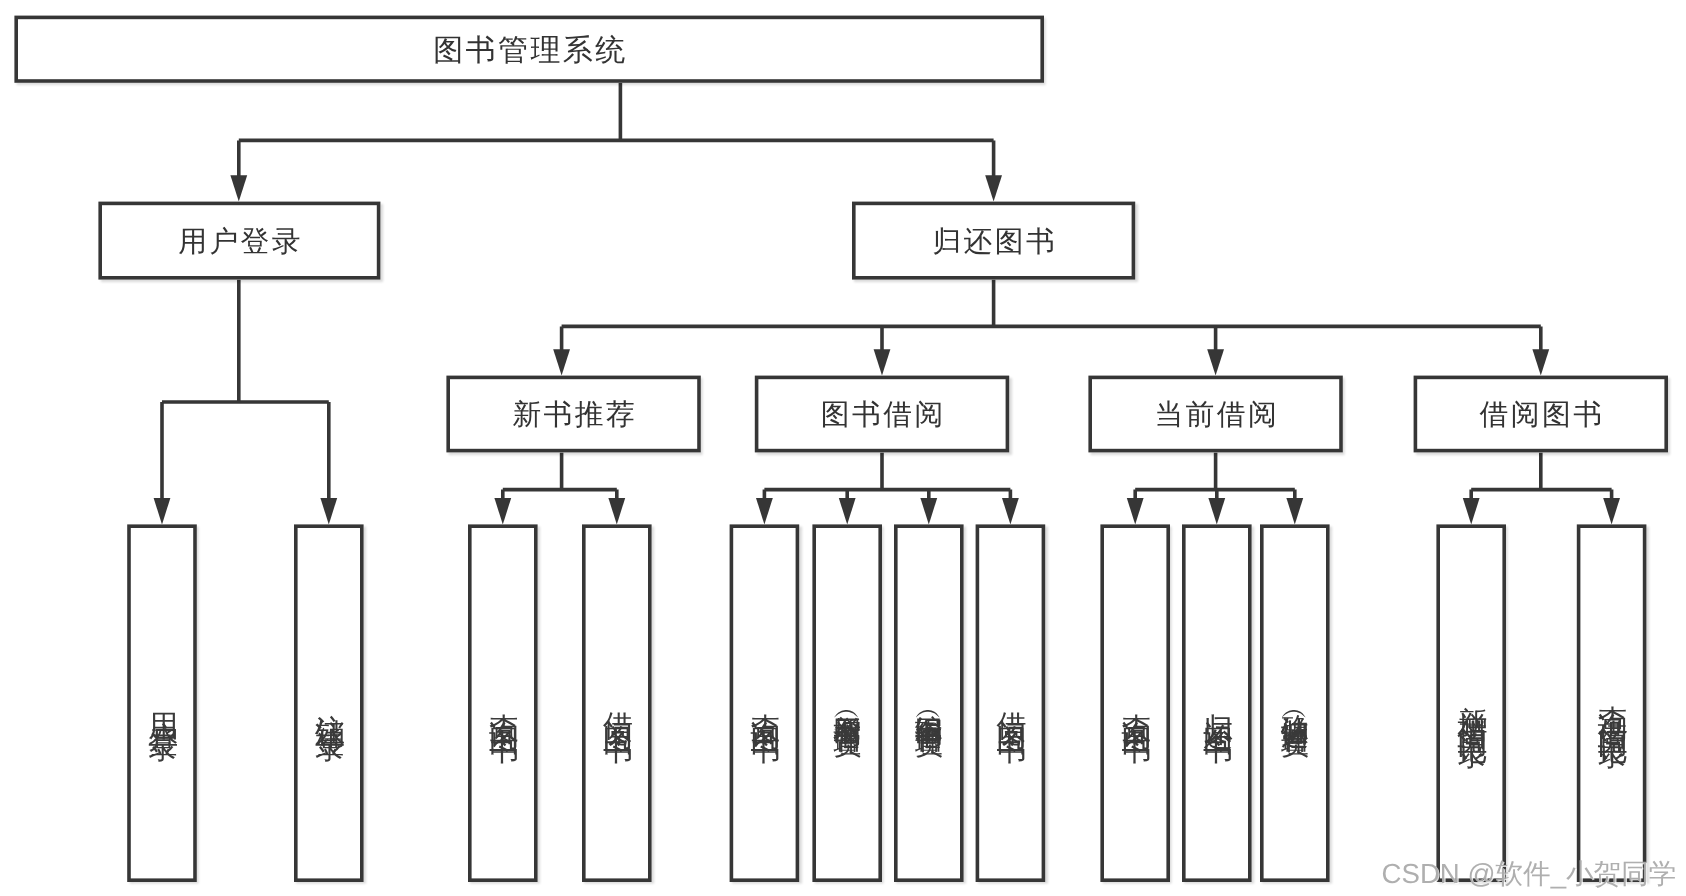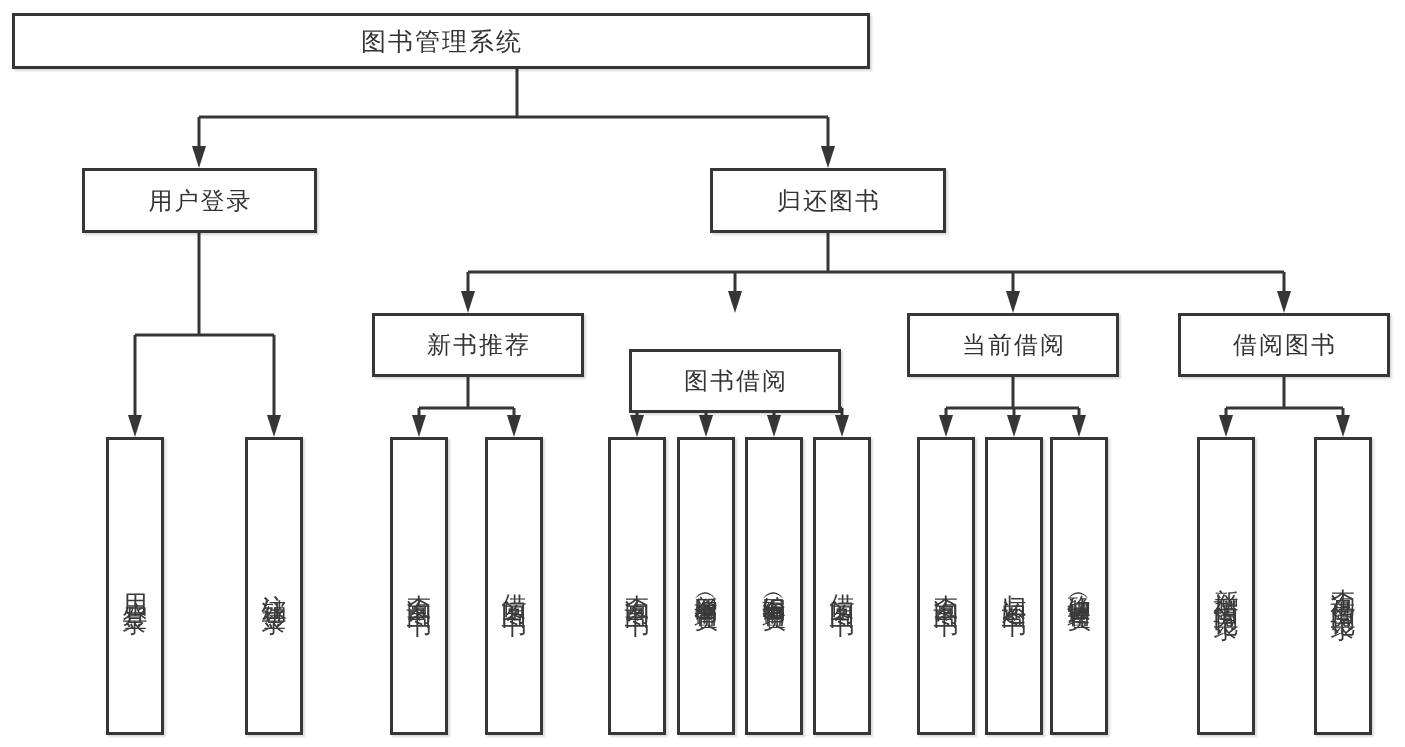--- a/index.html
+++ b/index.html
@@ -41,21 +41,21 @@
     white-space: nowrap;
   }
 
   .node--root { left: 12px; top: 13px; width: 858px; height: 56px; font-size: 25px; }
 
   .node--l1a { left: 82px;  top: 168px; width: 235px; height: 65px; }
   .node--l1b { left: 710px; top: 168px; width: 236px; height: 65px; }
 
   .node--l2 { top: 313px; width: 212px; height: 64px; }
   .node--l2a { left: 372px; }
-  .node--l2b { left: 629px; margin-top: 36px; }
+  .node--l2b { left: 629px; }
   .node--l2c { left: 907px; }
   .node--l2d { left: 1178px; }
 
   .leaf {
     top: 437px;
     width: 58px;
     height: 298px;
   }
   .leaf-label {
     writing-mode: vertical-rl;
@@ -203,14 +203,15 @@
   <div class="node leaf" style="left:1050px">
     <span class="leaf-label leaf-label--long">确认归还（管理员）</span>
   </div>
   <div class="node leaf" style="left:1197px">
     <span class="leaf-label">新增借阅记录</span>
   </div>
   <div class="node leaf" style="left:1314px">
     <span class="leaf-label">查询借阅记录</span>
   </div>
 
+  <div class="watermark">CSDN @软件_小贺同学</div>
 
 </div>
 
 </body></html>

